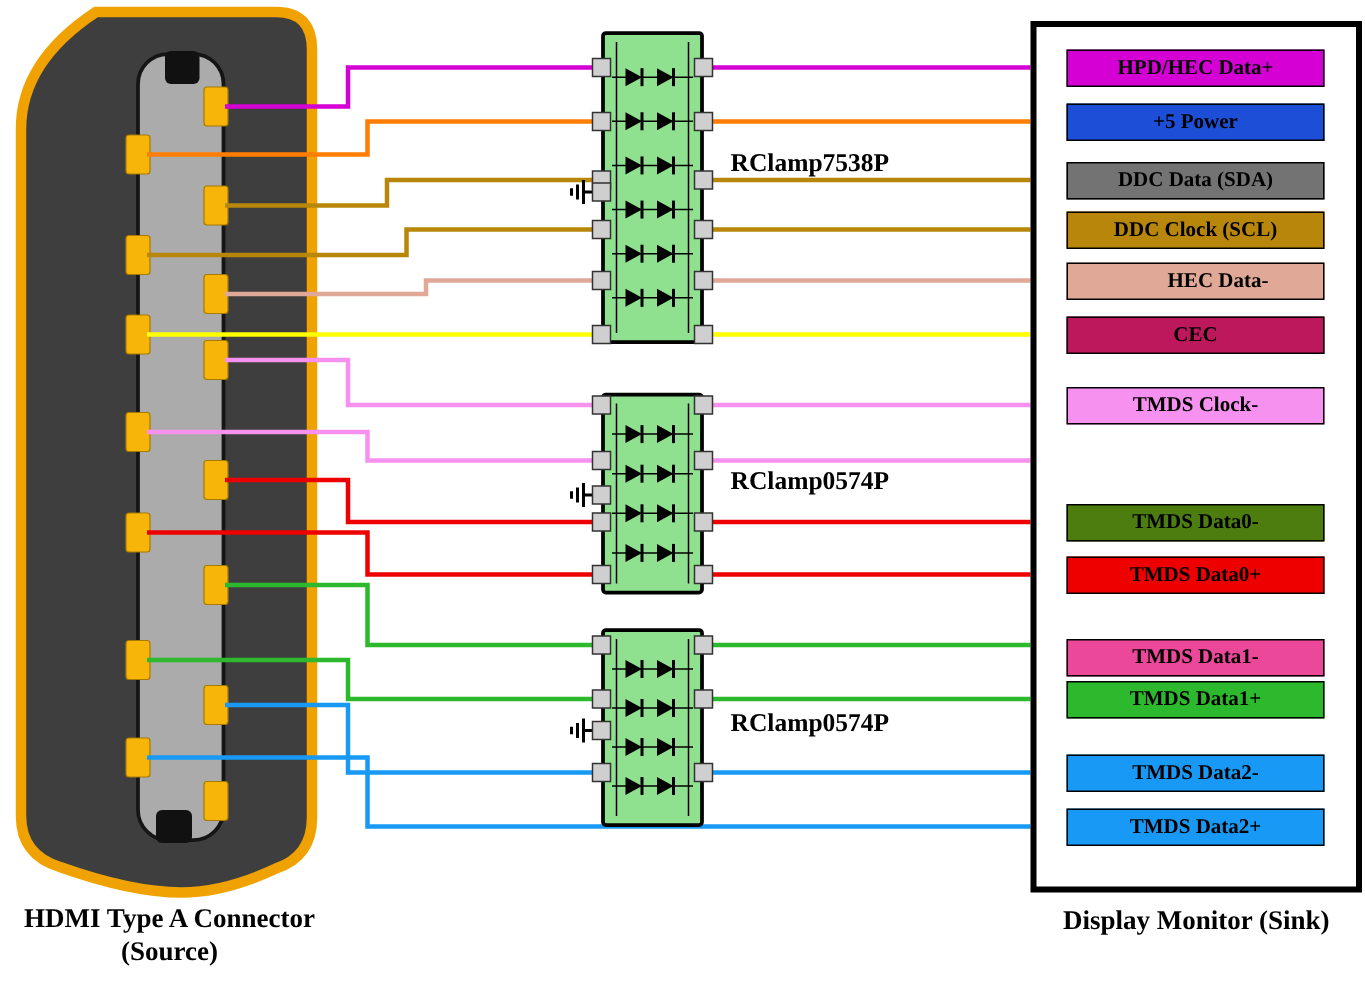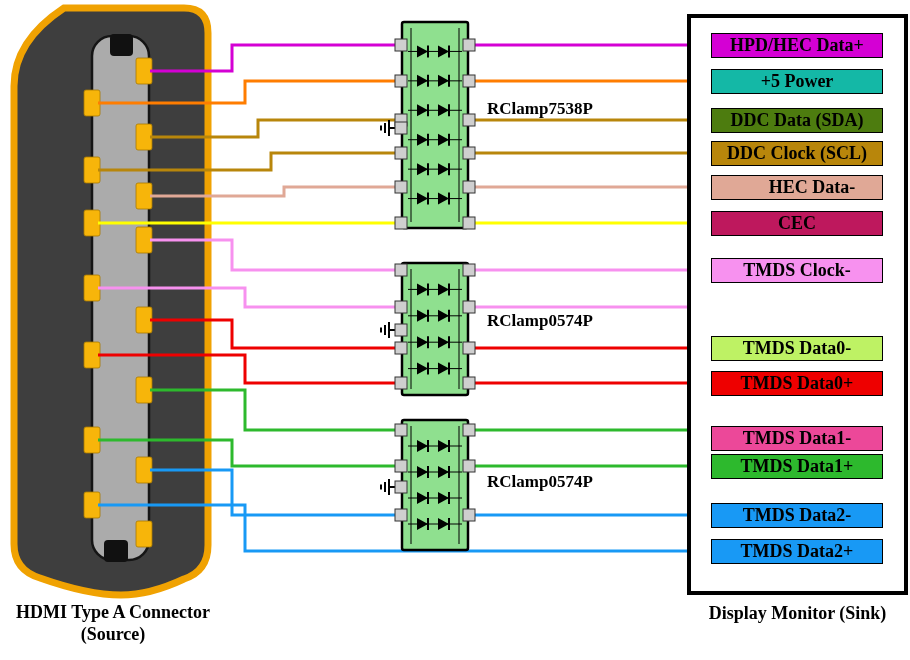--- a/index.html
+++ b/index.html
@@ -7,21 +7,21 @@
     position:relative;width:910px;height:660px;background:#fff;overflow:hidden;
     font-family:"Liberation Serif","DejaVu Serif",serif;color:#000;
   }
   #diag{position:absolute;left:0;top:0;z-index:0;}
   #sink-box{
     position:absolute;left:687px;top:14px;width:221px;height:581px;
     border:4px solid #000;background:#fff;box-sizing:border-box;z-index:1;
   }
   .sig-label{
     position:absolute;left:711px;width:172px;height:25px;line-height:23px;
-    text-align:center;font-weight:bold;font-size:18px;color:#000;
+    text-align:center;font-weight:bold;font-size:14px;color:#000;
     border:1px solid #000;box-sizing:border-box;z-index:2;white-space:nowrap;
   }
   .chip-label{
     position:absolute;font-weight:bold;font-size:17px;white-space:nowrap;z-index:2;
   }
   .caption{
     position:absolute;text-align:center;font-weight:bold;font-size:18px;z-index:2;
   }
 </style>
 </head>
@@ -210,25 +210,25 @@
 
   <div class="chip-label" style="left:487px;top:99px">RClamp7538P</div>
   <div class="chip-label" style="left:487px;top:311px">RClamp0574P</div>
   <div class="chip-label" style="left:487px;top:472px">RClamp0574P</div>
 
   <div class="caption" style="left:0;top:602px;width:226px">HDMI Type A Connector</div>
   <div class="caption" style="left:0;top:624px;width:226px">(Source)</div>
   <div class="caption" style="left:687px;top:603px;width:221px">Display Monitor (Sink)</div>
 
 <div class="sig-label" style="top: 32.5px; background: rgb(212, 0, 212);">HPD/HEC Data+</div>
-    <div class="sig-label" style="top: 68.5px; background: #14b8a6;">+5 Power</div>
-    <div class="sig-label" style="top: 107.5px; background: #4d7c0f;">DDC Data (SDA)</div>
+    <div class="sig-label" style="top: 68.5px; background: #1d4ed8;">+5 Power</div>
+    <div class="sig-label" style="top: 107.5px; background: #737373;">DDC Data (SDA)</div>
     <div class="sig-label" style="top: 140.5px; background: rgb(184, 134, 11);">DDC Clock (SCL)</div>
     <div class="sig-label" style="top: 174.5px; background: rgb(224, 168, 150); padding-left: 30px;">HEC Data-</div>
     <div class="sig-label" style="top: 210.5px; background: #be185d;">CEC</div>
     <div class="sig-label" style="top: 257.5px; background: rgb(247, 145, 239);">TMDS Clock-</div>
-    <div class="sig-label" style="top: 335.5px; background: #bef264;">TMDS Data0-</div>
+    <div class="sig-label" style="top: 335.5px; background: #4d7c0f;">TMDS Data0-</div>
     <div class="sig-label" style="top: 370.5px; background: rgb(238, 0, 0);">TMDS Data0+</div>
     <div class="sig-label" style="top: 426px; background: #ec4899;">TMDS Data1-</div>
     <div class="sig-label" style="top: 453.5px; background: rgb(45, 185, 45);">TMDS Data1+</div>
     <div class="sig-label" style="top: 502.5px; background: rgb(24, 153, 245);">TMDS Data2-</div>
     <div class="sig-label" style="top: 538.5px; background: rgb(24, 153, 245);">TMDS Data2+</div>
   </div>
 
 </body></html>

